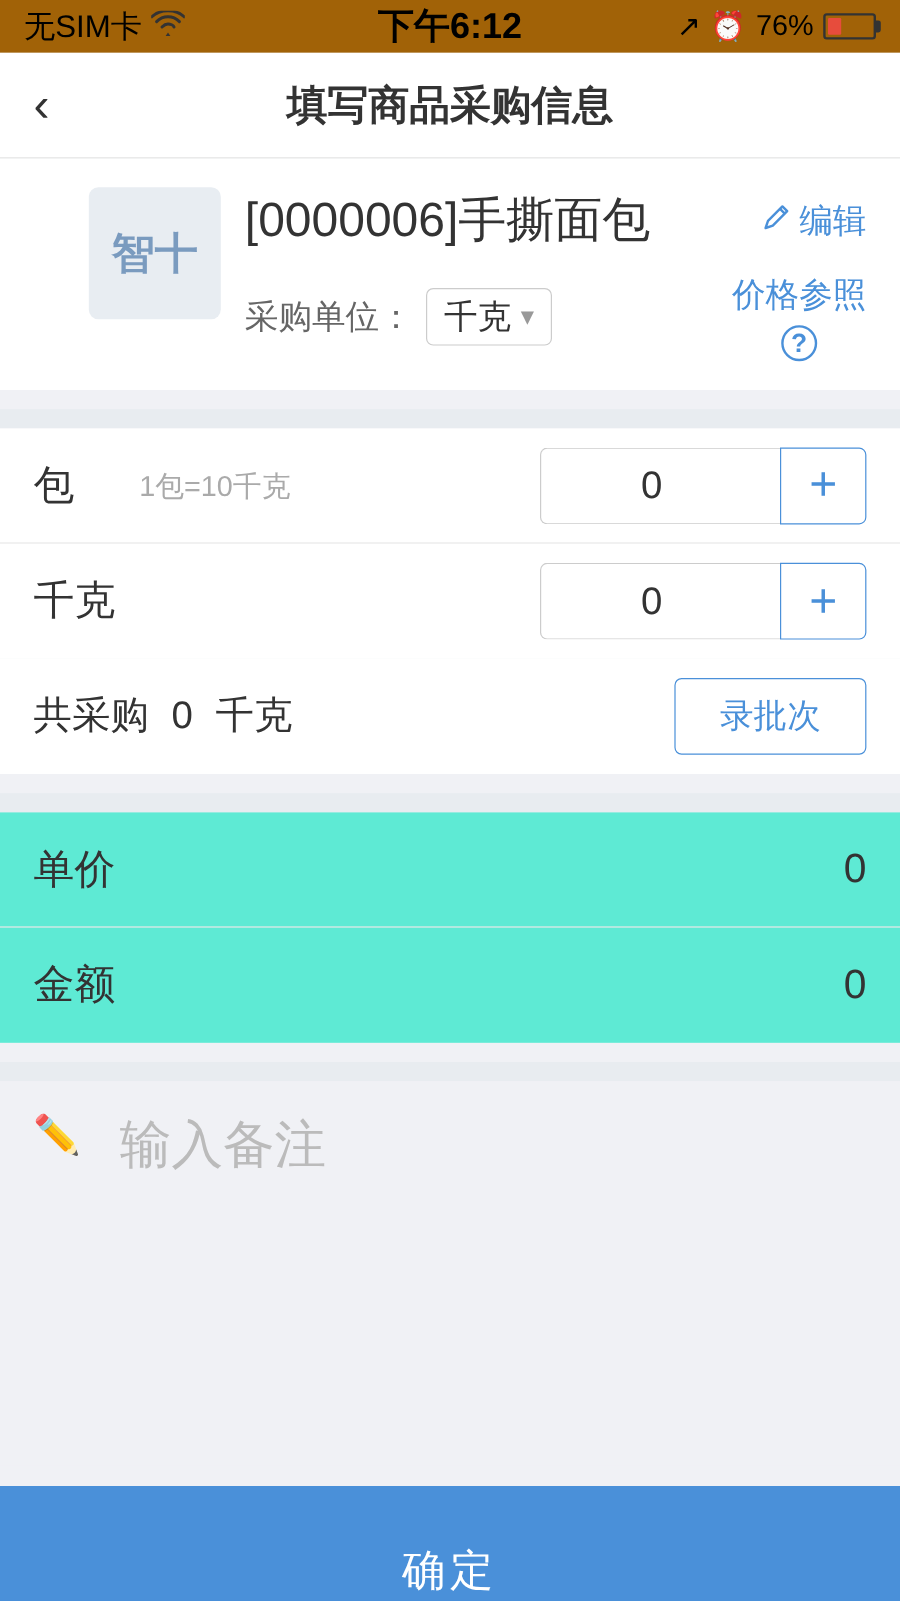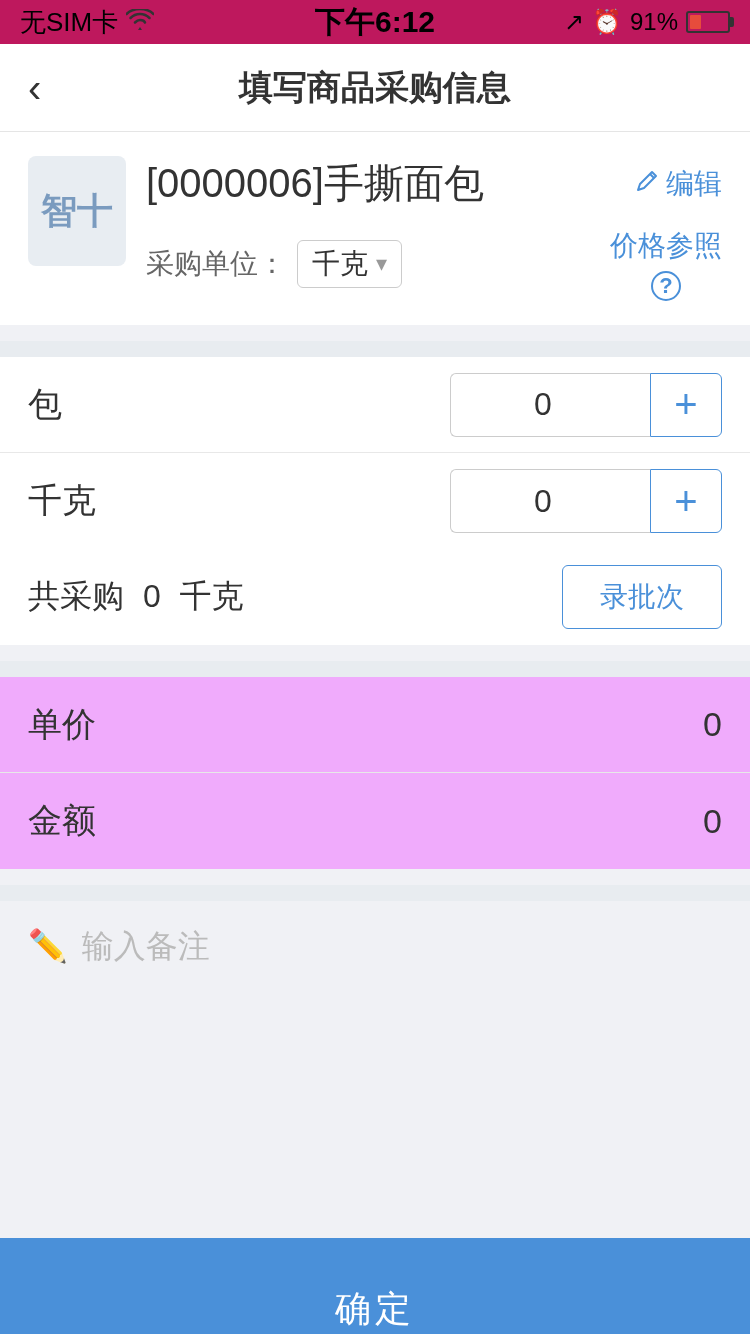--- a/index.html
+++ b/index.html
@@ -9,21 +9,21 @@
       min-height: 1334px;
       font-family: -apple-system, "PingFang SC", "Helvetica Neue", Arial, sans-serif;
       background: #f0f1f5;
       font-size: 32px;
     }
 
     
     .status-bar {
       width: 750px;
       height: 44px;
-      background: #be185d;
+      background: #a16207;
       display: flex;
       align-items: center;
       justify-content: space-between;
       padding: 0 20px;
       font-size: 28px;
       font-weight: 500;
     }
     .status-left {
       display: flex;
       align-items: center;
@@ -109,28 +109,29 @@
     
     .product-card {
       background: #fff;
       padding: 24px 28px;
       display: flex;
       align-items: flex-start;
       gap: 20px;
       margin-bottom: 16px;
     }
     .product-thumb {
-      width: 98px;
+      width: 110px;
       height: 110px;
       background: #e8edf2;
       border-radius: 8px;
       display: flex;
       align-items: center;
       justify-content: center;
       flex-shrink: 0;
+      margin-left: 46px;
     }
     .product-thumb-logo {
       font-size: 36px;
       color: #7a9bbf;
       font-weight: bold;
     }
     .product-info {
       flex: 1;
     }
     .product-name-row {
@@ -291,21 +292,21 @@
       border-radius: 6px;
       font-size: 28px;
       display: flex;
       align-items: center;
       justify-content: center;
       cursor: pointer;
     }
 
     
     .price-section {
-      background: #f0abfc;
+      background: #5eead4;
       margin-bottom: 16px;
     }
     .price-row {
       display: flex;
       align-items: center;
       justify-content: space-between;
       padding: 0 28px;
       height: 96px;
       border-bottom: 1px solid #e8e8e8;
     }
@@ -330,22 +331,23 @@
       align-items: flex-start;
       gap: 14px;
       min-height: 320px;
     }
     .note-icon {
       font-size: 32px;
       color: #aaa;
       margin-top: 2px;
     }
     .note-placeholder {
-      font-size: 32px;
+      font-size: 43px;
       color: #bbb;
+      margin-left: 18px;
     }
 
     
     .confirm-btn-wrap {
       position: fixed;
       bottom: 0;
       left: 0;
       width: 750px;
       height: 96px;
       background: #4a90d9;
@@ -373,21 +375,21 @@
         <path d="M9 13.5C10.5 12 12.1 11 14 11s4.5 1 5 2.5" stroke="#333" stroke-width="2.5" fill="none" stroke-linecap="round"></path>
         <path d="M4.5 9C7 6.5 10.3 5 14 5s7 1.5 9.5 4" stroke="#333" stroke-width="2.5" fill="none" stroke-linecap="round"></path>
         <path d="M0.5 5C4 1.5 8.7 0 14 0s10 1.5 13.5 5" stroke="#333" stroke-width="2.5" fill="none" stroke-linecap="round"></path>
       </svg>
     </span>
   </div>
   <div class="status-center">下午6:12</div>
   <div class="status-right">
     <span style="font-size:24px;">↗</span>
     <span style="font-size:24px;">⏰</span>
-    <span>91%</span>
+    <span>76%</span>
     <span class="battery">
       <span class="battery-body">
           <span class="battery-fill"></span>
         </span>
     </span>
   </div>
 </div>
 
 <div class="nav-bar">
   <span class="nav-back">‹</span>
@@ -427,20 +429,21 @@
         </div>
       </div>
     </div>
   </div>
 
   <div class="section-divider"></div>
 
   <div class="input-section">
     <div class="input-row">
       <span class="input-label">包</span>
+      <span class="input-sub-label">1包=10千克</span>
       <div class="input-field-wrap">
         <input class="input-number" type="number" value="0" style="">
         <div class="input-plus-btn">
           <span>+</span>
         </div>
       </div>
     </div>
     <div class="input-row">
       <span class="input-label">千克</span>
       <span class="input-sub-label"></span>

